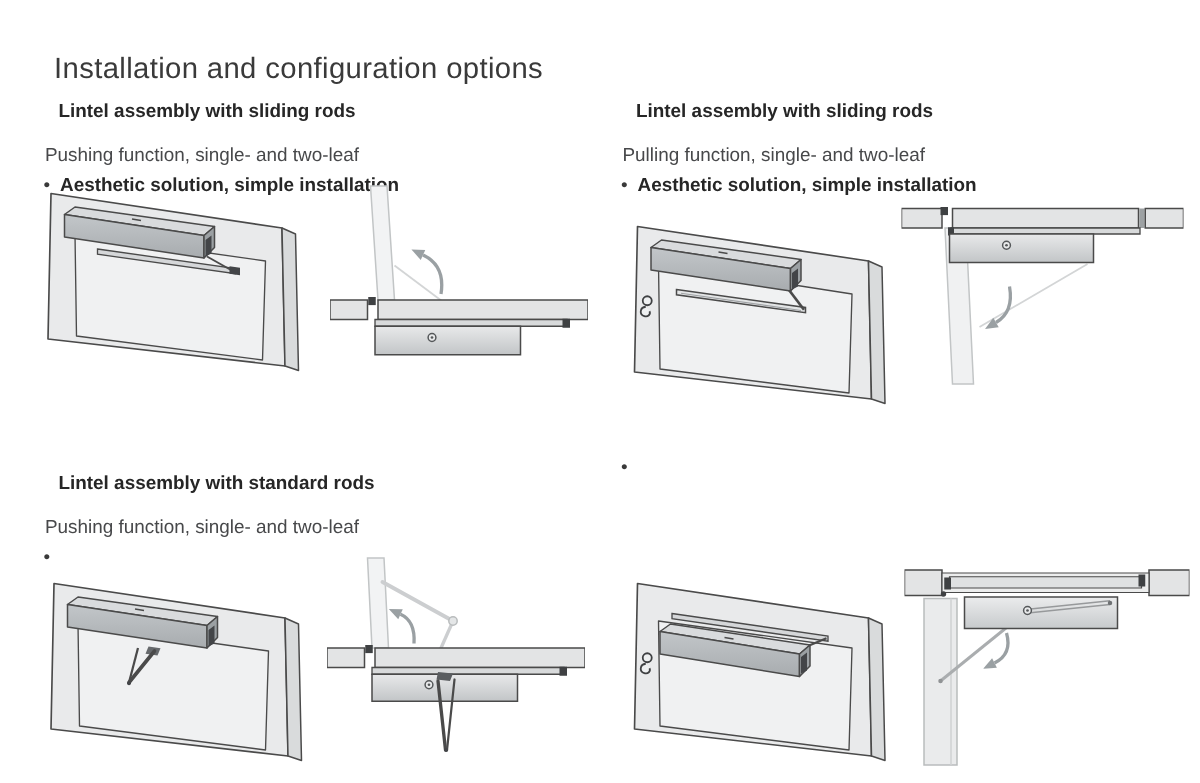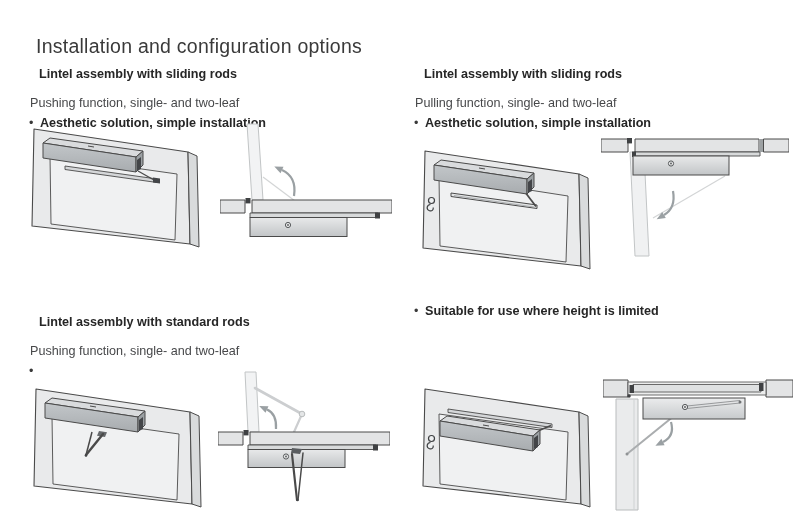--- a/index.html
+++ b/index.html
@@ -51,21 +51,20 @@
   <h2>Lintel assembly with standard rods</h2>
   <p>Pushing function, single- and two-leaf</p>
   <div class="bullet">
     <span class="dot">•</span>
   </div>
 </section>
 
 <section class="opt" id="opt4">
   <div class="bullet">
     <span class="dot">•</span>
-    <span>Suitable for use where height is limited</span>
   </div>
 </section>
 
 <figure class="fig" style="left:20px;top:116px;width:186px;height:136px;">
 <svg width="186" height="136" viewBox="0 0 186 136">
   <defs>
         <linearGradient id="gf1" x1="0" y1="0" x2="0" y2="1">
     <stop offset="0" stop-color="#c2c6c9"></stop>
           <stop offset="1" stop-color="#a8acaf"></stop>
         </linearGradient>

